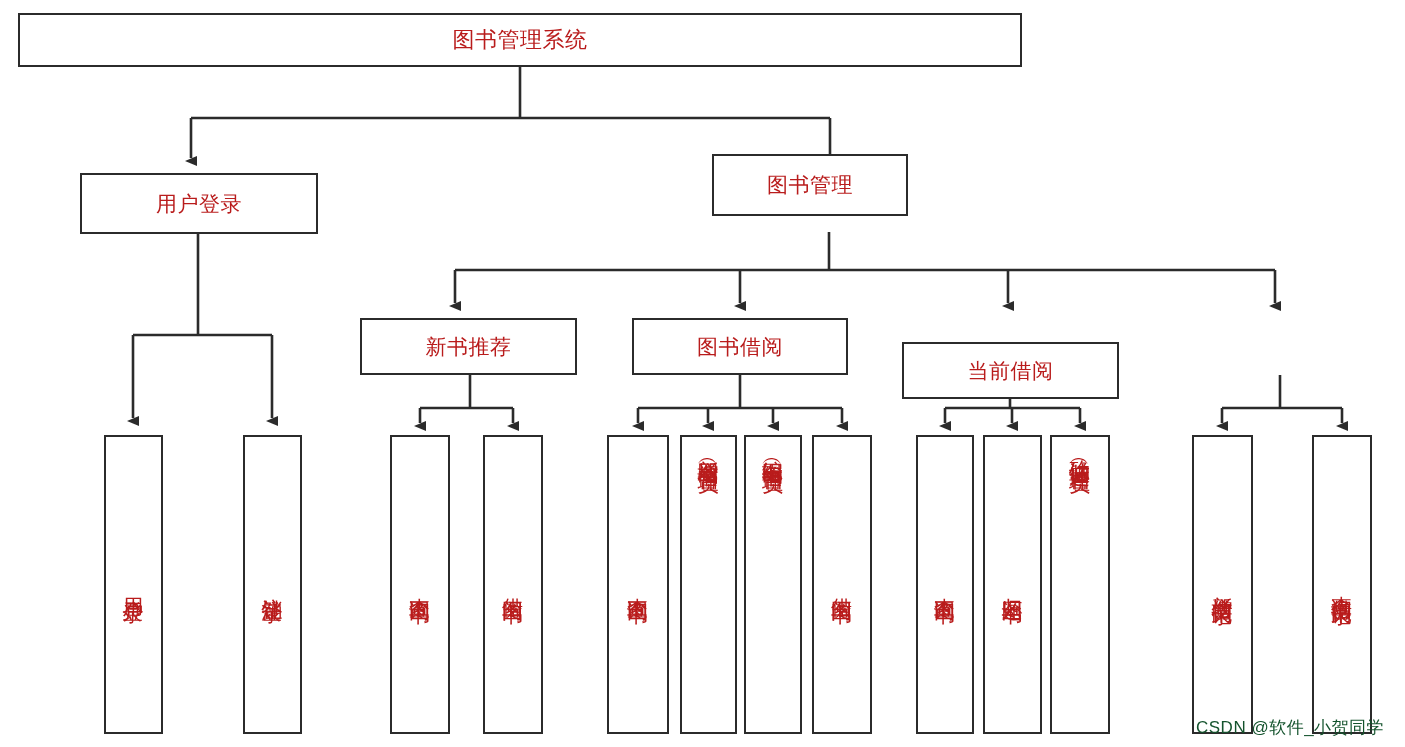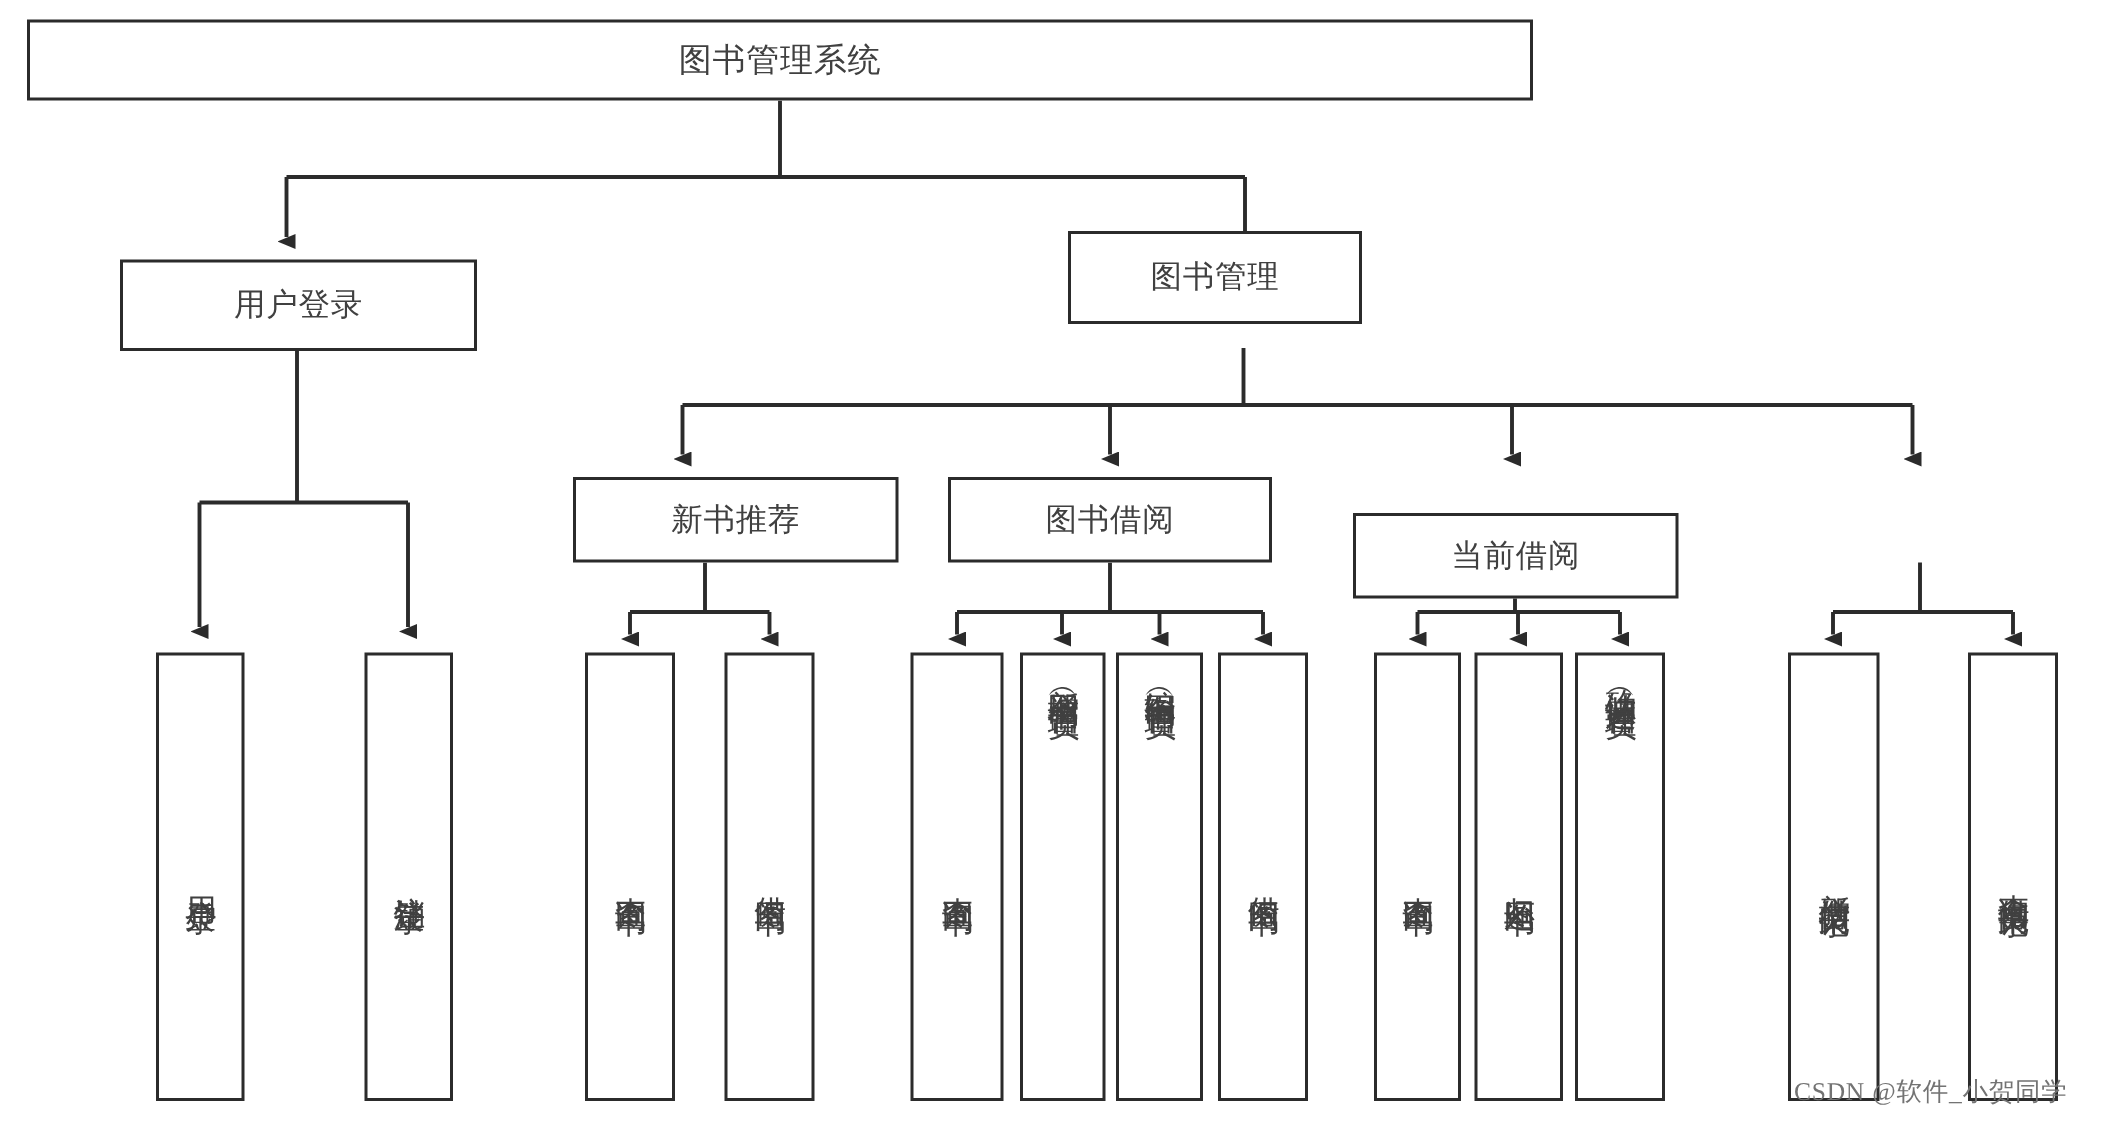--- a/index.html
+++ b/index.html
@@ -22,21 +22,21 @@
     left: 0;
     top: 0;
     width: 1405px;
     height: 747px;
   }
   .node {
     position: absolute;
     box-sizing: border-box;
     border: 2px solid #2b2b2b;
     background: #ffffff;
-    color: #404040;
+    color: #b91c1c;
     display: flex;
     align-items: center;
     justify-content: center;
   }
   .node.horiz {
     font-size: 21px;
     letter-spacing: 0.5px;
     line-height: 1.2;
   }
   .node.root {
@@ -52,24 +52,23 @@
     letter-spacing: 2px;
     line-height: 1.0;
   }
   .node.vert.mid {
     justify-content: center;
     padding-top: 0;
   }
   .watermark {
     position: absolute;
     font-size: 17px;
-    color: #737373;
+    color: #14532d;
     white-space: nowrap;
     letter-spacing: 0.5px;
-    font-family: Liberation Serif, serif;
   }
 </style>
 </head>
 <body>
 
 <div id="canvas">
 
   <svg id="wires" viewBox="0 0 1405 747" xmlns="http://www.w3.org/2000/svg">
     <defs>
       <marker id="ar" markerWidth="10" markerHeight="12" refX="2" refY="6" orient="auto" markerUnits="userSpaceOnUse">
@@ -118,21 +117,21 @@
       <path d="M1222,408 L1222,423" marker-end="url(#ar)"></path>
       <path d="M1342,408 L1342,423" marker-end="url(#ar)"></path>
     </g>
   </svg>
 
   <div class="node horiz root" style="left:18px; top:13px; width:1004px; height:54px;">图书管理系统</div>
 
   <div class="node horiz" style="left:80px; top:173px; width:238px; height:61px;">用户登录</div>
   <div class="node horiz" style="left:712px; top:154px; width:196px; height:62px;">图书管理</div>
 
-  <div class="node horiz" style="left:382px; top:318px; width:217px; height:57px;">新书推荐</div>
+  <div class="node horiz" style="left:360px; top:318px; width:217px; height:57px;">新书推荐</div>
   <div class="node horiz" style="left:632px; top:318px; width:216px; height:57px;">图书借阅</div>
   <div class="node horiz" style="left:902px; top:318px; width:217px; height:57px;margin-top:24px;">当前借阅</div>
 
   <div class="node vert mid" style="left:104px; top:435px; width:59px; height:299px;">用户登录</div>
   <div class="node vert mid" style="left:243px; top:435px; width:59px; height:299px;">注销登录</div>
 
   <div class="node vert mid" style="left:390px; top:435px; width:60px; height:299px;">查询图书</div>
   <div class="node vert mid" style="left:483px; top:435px; width:60px; height:299px;">借阅图书</div>
 
   <div class="node vert mid" style="left:607px; top:435px; width:62px; height:299px;">查询图书</div>

